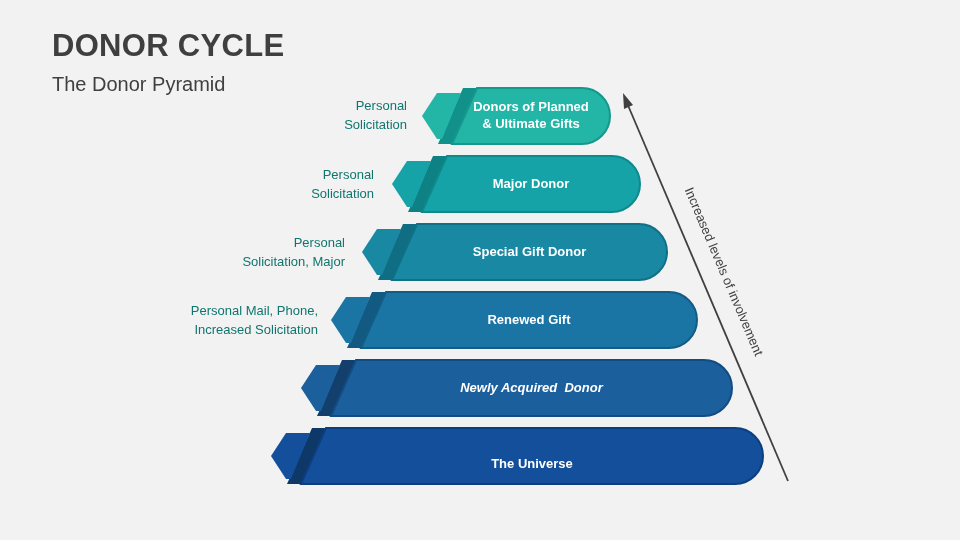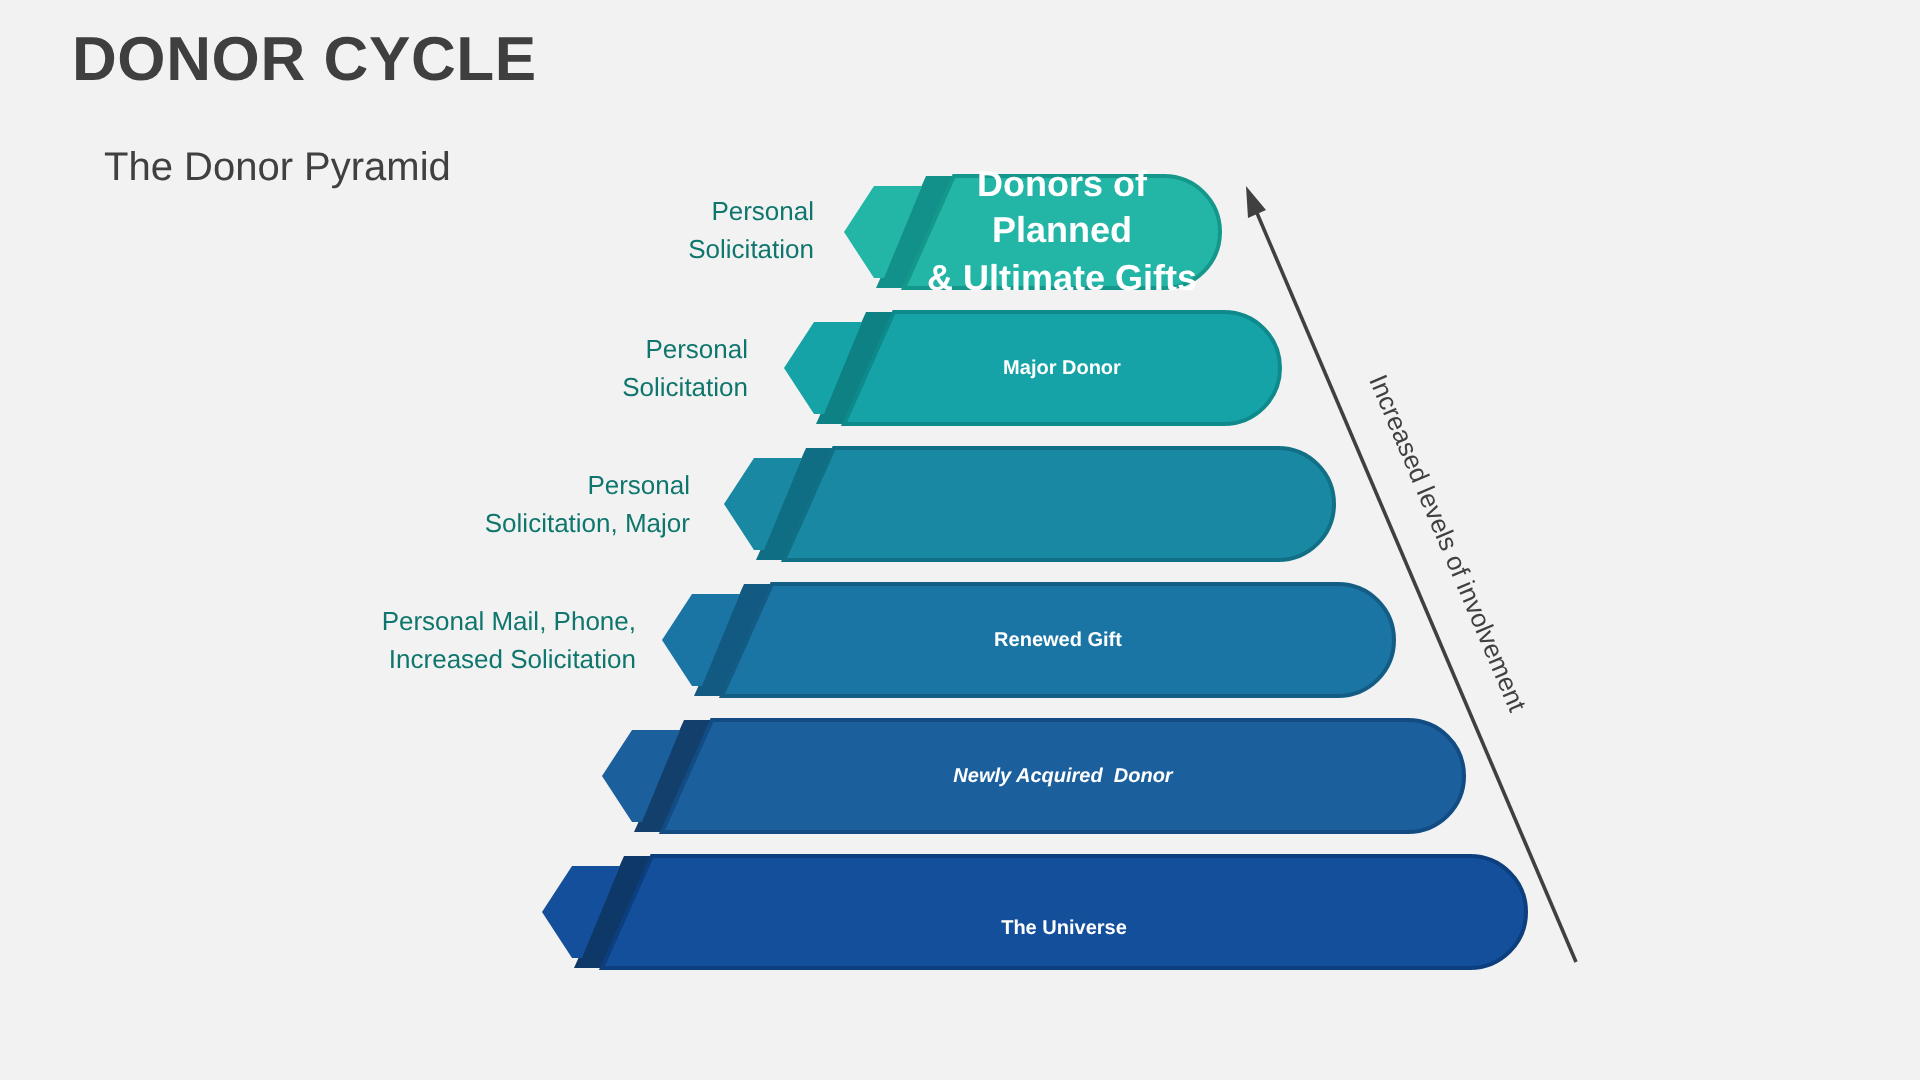--- a/index.html
+++ b/index.html
@@ -1,23 +1,23 @@
 <!DOCTYPE html>
 <html><head>
 <meta charset="utf-8">
 <style>
   html,body{margin:0;padding:0;}
   body{width:960px;height:540px;overflow:hidden;font-family:"Liberation Sans",sans-serif;}
   .slide{position:relative;width:960px;height:540px;background:#F2F2F2;}
-  .slide-title{position:absolute;left:36px;top:12px;margin:0;font-size:31px;font-weight:bold;color:#3F3F3F;letter-spacing:.3px;}
+  .slide-title{position:absolute;left:36px;top:12px;margin:16px;font-size:31px;font-weight:bold;color:#3F3F3F;letter-spacing:.3px;}
   .slide-subtitle{position:absolute;left:36px;top:57px;margin:16px;font-size:20px;font-weight:normal;color:#404040;}
   .diagram-svg{position:absolute;left:0;top:0;width:960px;height:540px;}
   .tactic{position:absolute;width:170px;text-align:right;font-size:13px;line-height:18.5px;color:#0f766e;}
-  .bar-label{position:absolute;display:flex;flex-direction:column;align-items:center;justify-content:center;color:#FFFFFF;font-weight:bold;font-size:10px;text-align:center;line-height:1.3;white-space:pre-wrap;}
-  .bar-label.small{font-size:18px;}
+  .bar-label{position:absolute;display:flex;flex-direction:column;align-items:center;justify-content:center;color:#FFFFFF;font-weight:bold;font-size:13px;text-align:center;line-height:1.3;white-space:pre-wrap;}
+  .bar-label.small{font-size:13px;}
   .axis-label{position:absolute;left:624px;top:264px;width:200px;text-align:center;font-size:13px;color:#404040;transform:rotate(67deg);transform-origin:center;}
 </style>
 </head>
 <body>
 
 <div class="slide">
 
   <h1 class="slide-title">DONOR CYCLE</h1>
   <h2 class="slide-subtitle">The Donor Pyramid</h2>
 
@@ -82,20 +82,23 @@
     <span>Increased Solicitation</span>
   </div>
 
   <div class="bar-label small" style="left:452px;top:88px;width:158px;height:56px;">
     <span>Donors of Planned</span>
     <span>&amp; Ultimate Gifts</span>
   </div>
   <div class="bar-label" style="left:422px;top:156px;width:218px;height:56px;">
     <span>Major Donor</span>
   </div>
+  <div class="bar-label" style="left:392px;top:224px;width:275px;height:56px;">
+    <span>Special Gift Donor</span>
+  </div>
   <div class="bar-label" style="left:361px;top:292px;width:336px;height:56px;">
     <span>Renewed Gift</span>
   </div>
   <div class="bar-label" style="left:331px;top:360px;width:401px;height:56px;font-style:italic;">
     <span>Newly Acquired  Donor</span>
   </div>
   <div class="bar-label" style="left:301px;top:428px;width:462px;height:72px;">
     <span>The Universe</span>
   </div>
 

